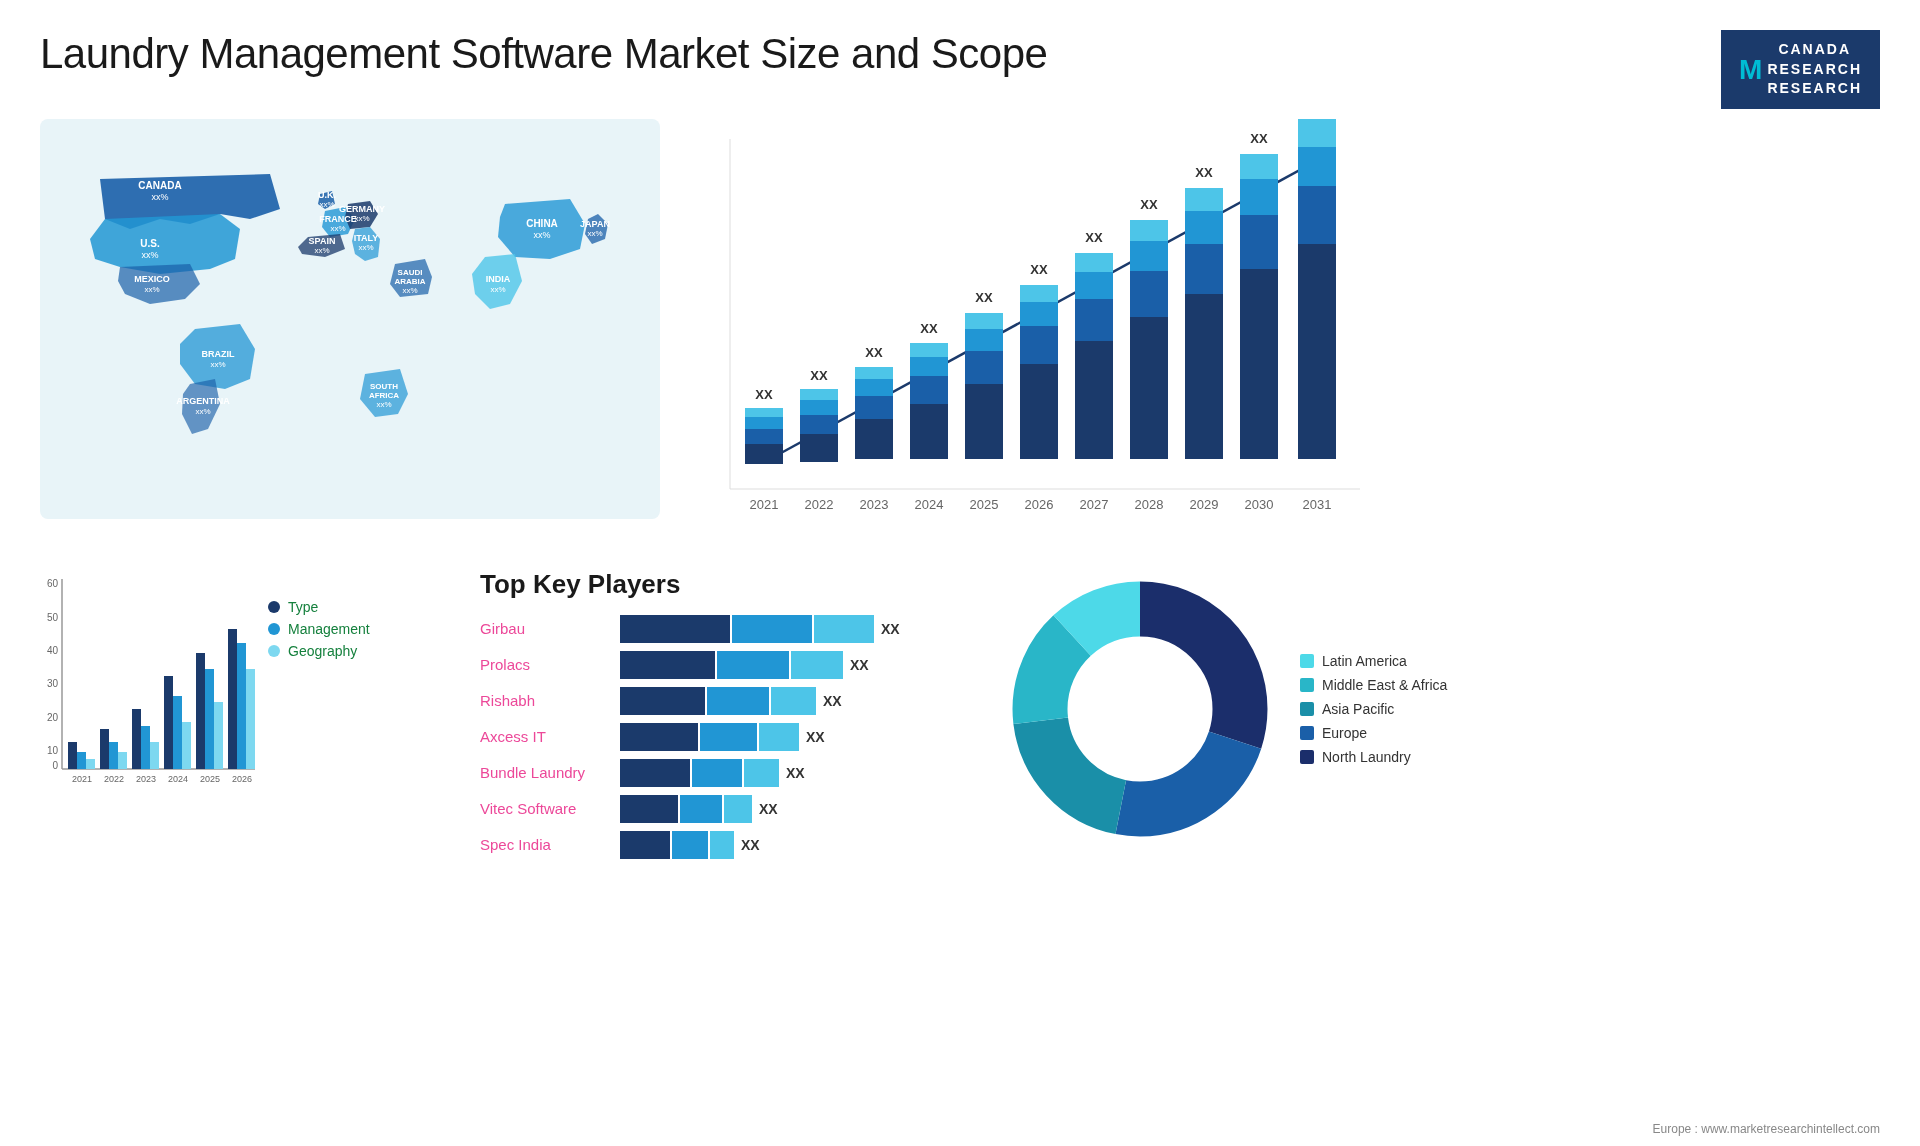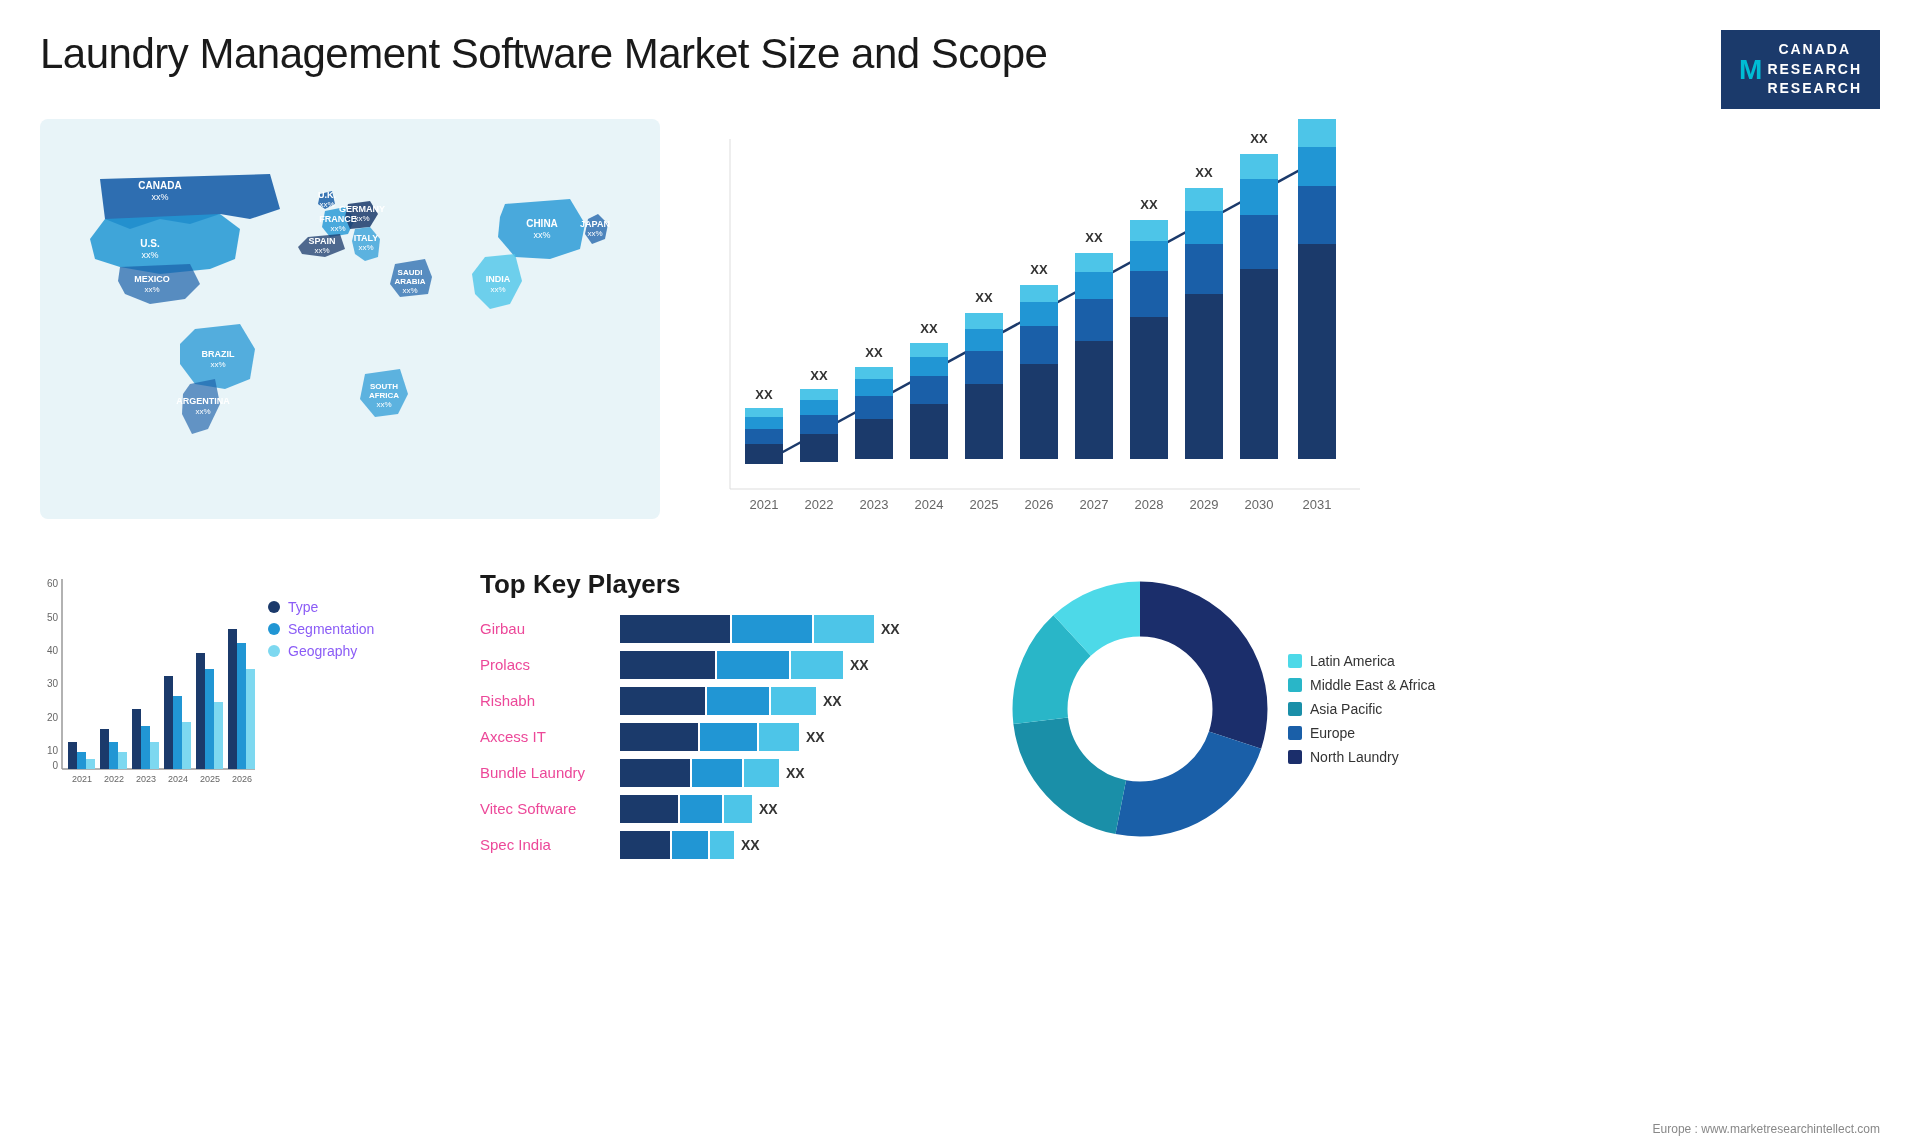--- a/index.html
+++ b/index.html
@@ -107,21 +107,21 @@
       flex-direction: column;
       gap: 6px;
       margin-top: 10px;
     }
 
     .legend-item {
       display: flex;
       align-items: center;
       gap: 8px;
       font-size: 14px;
-      color: #8b5cf6;
+      color: #15803d;
     }
 
     .legend-dot {
       width: 12px;
       height: 12px;
       border-radius: 50%;
       flex-shrink: 0;
     }
 
     
@@ -154,21 +154,21 @@
       font-size: 14px;
       font-weight: 700;
       color: #333;
       margin-left: 5px;
     }
 
     
     .donut-container {
       display: flex;
       align-items: center;
-      gap: 8px;
+      gap: 20px;
     }
 
     .donut-legend {
       display: flex;
       flex-direction: column;
       gap: 8px;
     }
 
     .donut-legend-item {
       display: flex;
@@ -436,21 +436,21 @@
           <text x="202" y="213" font-size="9" text-anchor="middle" fill="#666">2026</text>
         </svg>
       </div>
       <div class="seg-legend" style="padding-top:20px;">
         <div class="legend-item">
           <div class="legend-dot" style="background:#1b3a6b;"></div>
           <span>Type</span>
         </div>
         <div class="legend-item">
           <div class="legend-dot" style="background:#2196d4;"></div>
-          <span>Segmentation</span>
+          <span>Management</span>
         </div>
         <div class="legend-item">
           <div class="legend-dot" style="background:#7dd8f0;"></div>
           <span>Geography</span>
         </div>
       </div>
     </div>
   </div>
 
   <div class="key-players-section">

